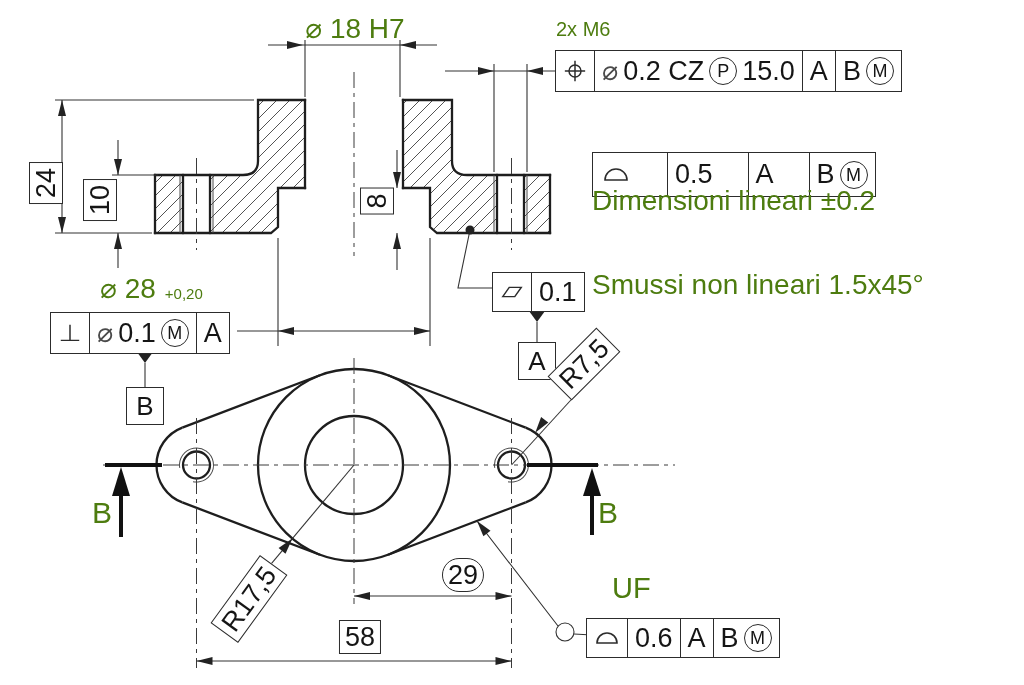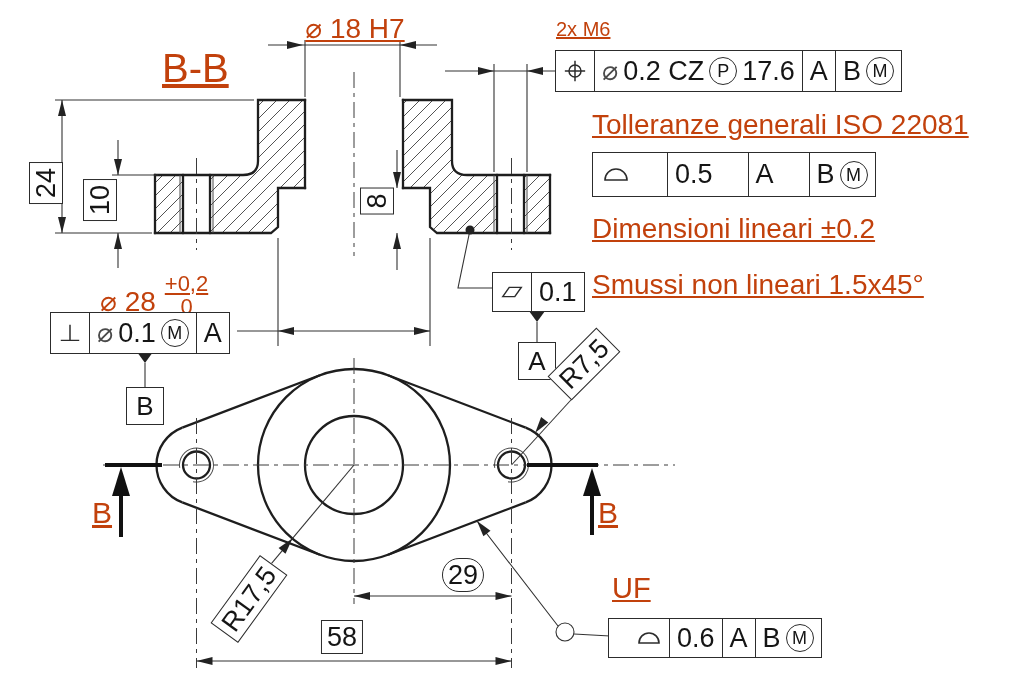--- a/index.html
+++ b/index.html
@@ -1,19 +1,19 @@
 <!DOCTYPE html>
 <html><head>
 <meta charset="utf-8">
 <style>
   html,body{margin:0;padding:0;background:#fff;}
   #stage{position:relative;width:1024px;height:685px;background:#ffffff;overflow:hidden;
          font-family:"Liberation Sans","DejaVu Sans",sans-serif;color:#151515;}
   #linework{position:absolute;left:0;top:0;}
-  .lbl{position:absolute;white-space:nowrap;color:#c2410c;text-decoration:underline;}
+  .lbl{position:absolute;white-space:nowrap;color:#4d7c0f;}
   .dimbox{position:absolute;border:1.4px solid #2c2c2c;background:#fff;padding:0 5px;
           font-size:27px;line-height:32px;display:flex;align-items:center;justify-content:center;
           transform:translate(-50%,-50%);}
   .rot90{transform:translate(-50%,-50%) rotate(-90deg);}
   .datumbox{position:absolute;border:1.5px solid #2c2c2c;background:#fff;width:36px;height:36px;
             font-size:26px;display:flex;align-items:center;justify-content:center;}
   .fcf{position:absolute;display:flex;align-items:stretch;border:1.5px solid #2c2c2c;background:#fff;}
   .fcf .cell{display:flex;align-items:center;justify-content:center;padding:0 7px;
              border-left:1.5px solid #2c2c2c;font-size:27px;gap:5px;}
   .fcf .cell:first-child{border-left:none;}
@@ -142,74 +142,72 @@
         <polygon points="511.5,661 495.5,657 495.5,665"></polygon>
     <polygon points="292.4,538.5 285.5,553.7 278.6,547.9"></polygon>
     <polygon points="535.2,432.7 541.1,417.1 548.3,422.5"></polygon>
     <polygon points="477,521 483.4,536.3 490.5,530.7"></polygon>
     <circle cx="470" cy="230" r="4.5"></circle>
     <polygon points="529,311 545,311 537,322"></polygon>
     <polygon points="137,352 153,352 145,363"></polygon>
   </g>
 </svg>
 
-<div class="lbl" style="left:162px;top:46px;font-size:40px;">B-B</div>
 <div class="lbl" style="left:290px;top:12px;width:130px;text-align:center;font-size:28px;">⌀ 18 H7</div>
 <div class="lbl" style="left:556px;top:18px;font-size:20px;">2x M6</div>
 
 <div class="fcf" style="left:555px;top:50px;height:40px;">
   <div class="cell" style="width:24px;">
     <svg class="symsvg" width="26" height="26" viewBox="0 0 26 26">
           <circle cx="13" cy="13" r="6.5"></circle>
           <path d="M13,2 V24 M2,13 H24"></path>
         </svg>
   </div>
   <div class="cell">
     <span class="dia">⌀</span>
     <span>0.2 CZ</span>
     <span class="circmod">P</span>
-    <span>17.6</span>
+    <span>15.0</span>
   </div>
   <div class="cell">A</div>
   <div class="cell">
     <span>B</span>
     <span class="circmod">M</span>
   </div>
 </div>
 
-<div class="lbl tolblock" style="left:592px;top:108px;">Tolleranze generali ISO 22081</div>
 <div class="fcf" style="left:592px;top:152px;height:43px;gap:28px;">
   <div class="cell" style="width:32px;">
     <svg class="symsvg" width="28" height="28" viewBox="0 0 28 28">
           <path d="M3,19 a11,11 0 0 1 22,0 z"></path>
         </svg>
   </div>
   <div class="cell">0.5</div>
   <div class="cell">A</div>
   <div class="cell">
     <span>B</span>
     <span class="circmod">M</span>
   </div>
 </div>
-<div class="lbl tolblock" style="left:592px;top:212px;">Dimensioni lineari ±0.2</div>
+<div class="lbl tolblock" style="left:592px;top:184px;">Dimensioni lineari ±0.2</div>
 <div class="lbl tolblock" style="left:592px;top:268px;">Smussi non lineari 1.5x45°</div>
 
 <div class="fcf" style="left:492px;top:272px;height:38px;">
   <div class="cell" style="width:24px;">
     <svg class="symsvg" width="26" height="26" viewBox="0 0 26 26">
           <polygon points="3,18 10,8 23,8 16,18"></polygon>
         </svg>
   </div>
   <div class="cell">0.1</div>
 </div>
 <div class="datumbox" style="left:518px;top:342px;">A</div>
 
 <div class="lbl" style="left:100px;top:272px;display:flex;align-items:flex-end;gap:9px;">
   <span style="font-size:28px;">⌀ 28</span>
-  <span style="display:flex;flex-direction:column;align-items:center;font-size:22px;line-height:23px;">
+  <span style="display:flex;flex-direction:row;align-items:center;font-size:15px;line-height:23px;">
     <span>+0,2</span>
     <span>0</span>
   </span>
 </div>
 <div class="fcf" style="left:50px;top:312px;height:40px;">
   <div class="cell" style="width:24px;">
     <svg class="symsvg" width="26" height="26" viewBox="0 0 26 26">
           <path d="M3,21 H23 M13,21 V4"></path>
         </svg>
   </div>
@@ -219,29 +217,29 @@
     <span class="circmod">M</span>
   </div>
   <div class="cell">A</div>
 </div>
 <div class="datumbox" style="left:126px;top:387px;">B</div>
 
 <div class="dimbox rot90" style="left:46px;top:183px;">24</div>
 <div class="dimbox rot90" style="left:100px;top:200px;">10</div>
 <div class="dimbox rot90" style="left:377px;top:201px;">8</div>
 <div class="dimbox" style="left:463px;top:575px;border-radius:17px;">29</div>
-<div class="dimbox" style="left:342px;top:637px;text-align:center;">58</div>
+<div class="dimbox" style="left:360px;top:637px;text-align:center;">58</div>
 <div class="dimbox" style="left:249px;top:599px;transform:translate(-50%,-50%) rotate(-54deg);">R17,5</div>
 <div class="dimbox" style="left:584px;top:364px;transform:translate(-50%,-50%) rotate(-45deg);">R7,5</div>
 
 <div class="lbl" style="left:92px;top:496px;font-size:30px;">B</div>
 <div class="lbl" style="left:598px;top:496px;font-size:30px;">B</div>
 
 <div class="lbl" style="left:612px;top:572px;font-size:29px;">UF</div>
-<div class="fcf" style="left:608px;top:618px;height:38px;padding-left:20px;">
+<div class="fcf" style="left:586px;top:618px;height:38px;">
   <div class="cell" style="width:26px;">
     <svg class="symsvg" width="26" height="26" viewBox="0 0 26 26">
           <path d="M3,18 a10,10 0 0 1 20,0 z"></path>
         </svg>
   </div>
   <div class="cell">0.6</div>
   <div class="cell">A</div>
   <div class="cell">
     <span>B</span>
     <span class="circmod">M</span>

